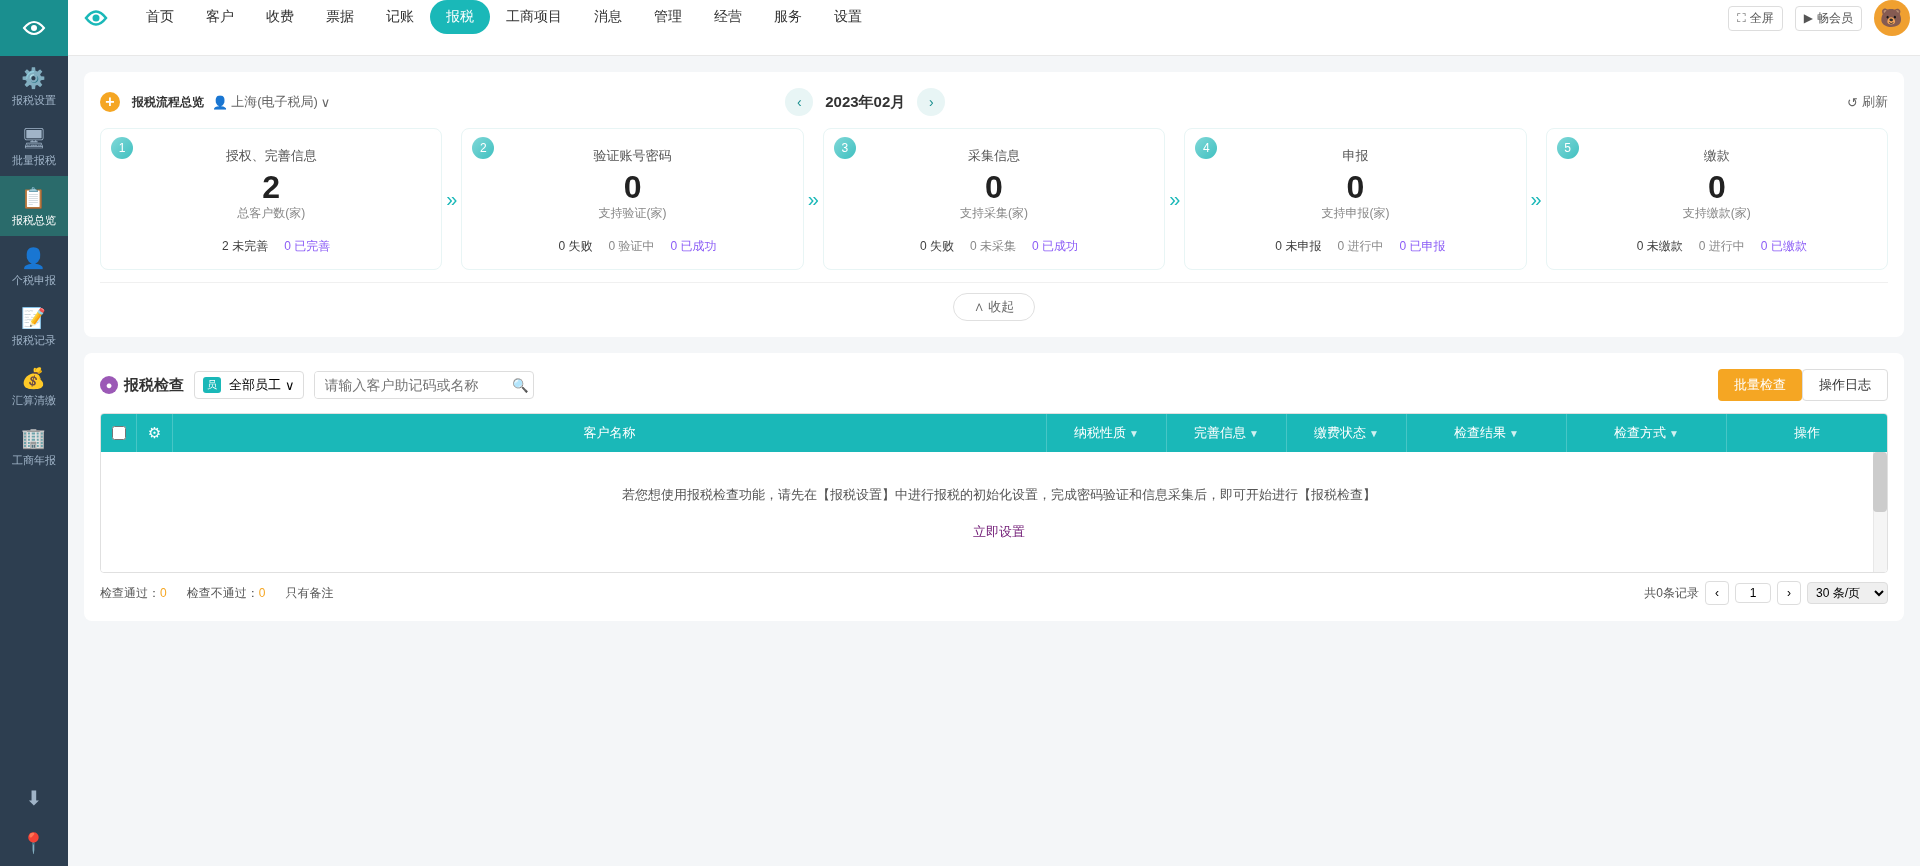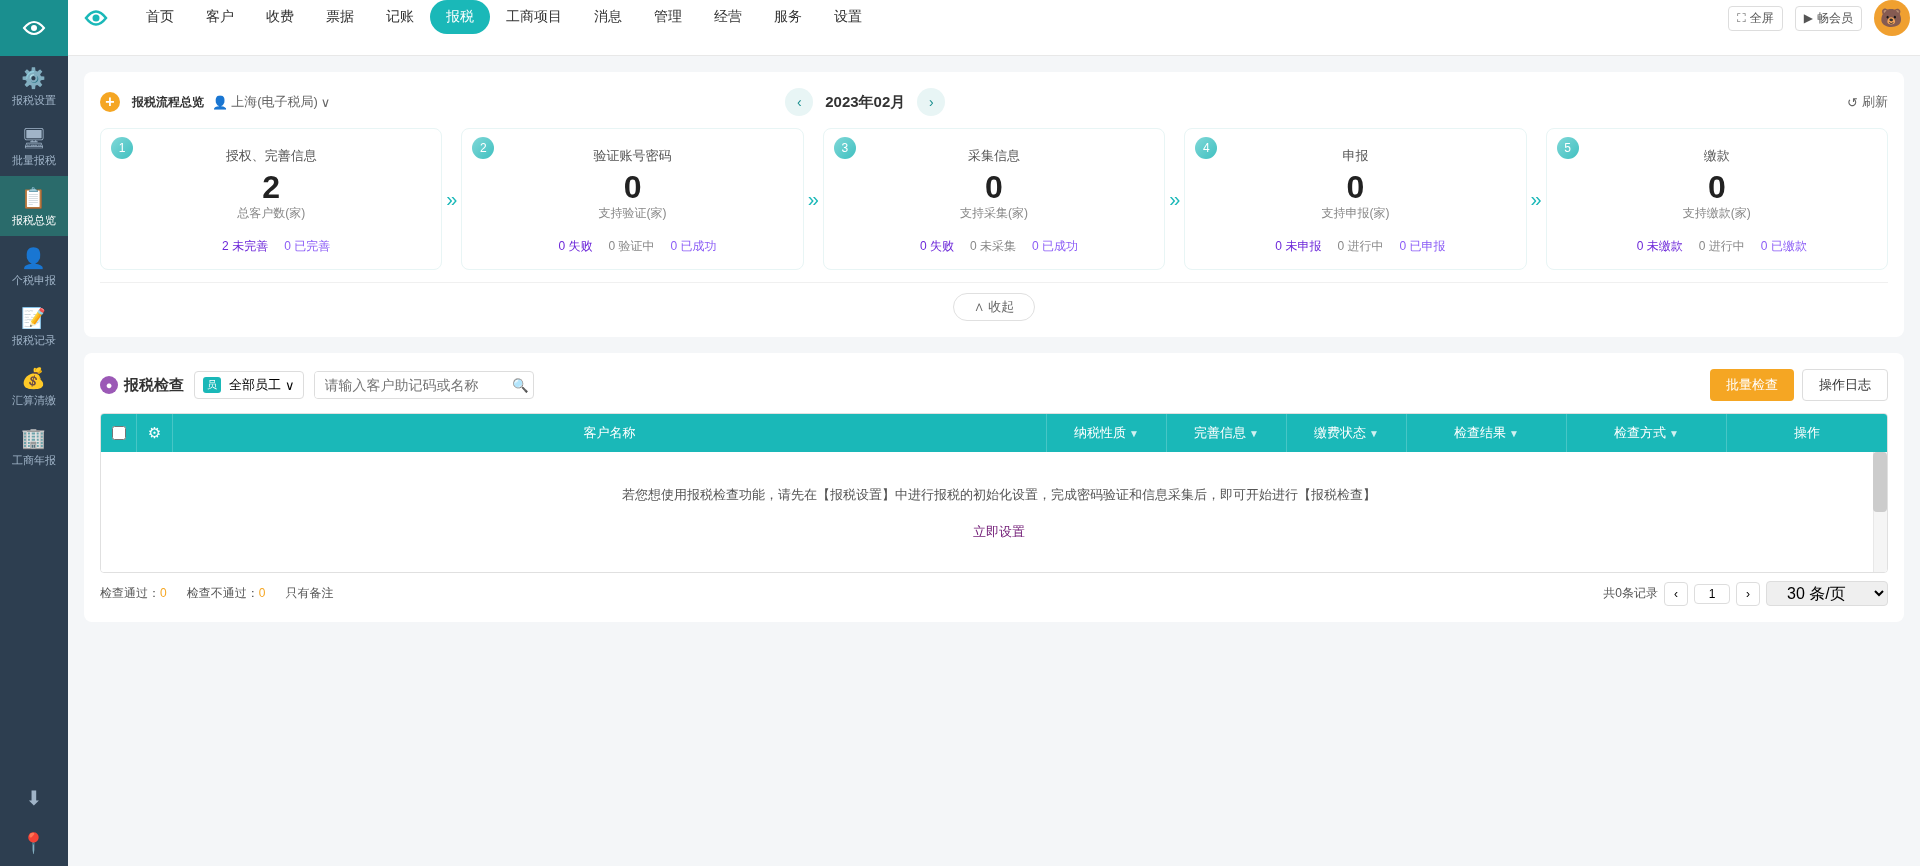--- a/index.html
+++ b/index.html
@@ -228,21 +228,21 @@
       font-size: 12px;
       color: #888;
       margin-bottom: 16px;
     }
     .step-stats {
       display: flex;
       justify-content: center;
       gap: 16px;
       font-size: 12px;
     }
-    .stat-fail { color: #6d28d9; margin-left: 10px; }
+    .stat-fail { color: #404040; margin-left: 10px; }
     .stat-mid { color: #888; }
     .stat-ok { color: #8b5cf6; }
 
     .collapse-btn {
       text-align: center;
       margin-top: 12px;
       padding-top: 10px;
       border-top: 1px solid #f0f0f0;
     }
     .collapse-btn button {
@@ -325,21 +325,20 @@
     .search-box button {
       background: none;
       border: none;
       padding: 5px 8px;
       cursor: pointer;
       color: #999;
     }
     .check-header-right {
       margin-left: auto;
       display: flex;
-      gap: 8px;
     }
     .batch-check-btn {
       background: #f5a623;
       color: #fff;
       border: none;
       border-radius: 4px;
       padding: 6px 16px;
       cursor: pointer;
       font-size: 13px;
     }
@@ -457,22 +456,22 @@
       width: 36px;
       text-align: center;
       border: 1px solid #ddd;
       border-radius: 4px;
       padding: 2px;
       font-size: 12px;
     }
     .page-size-select {
       border: 1px solid #ddd;
       border-radius: 4px;
-      padding: 2px 16px;
-      font-size: 16px;
+      padding: 2px 4px;
+      font-size: 12px;
       cursor: pointer;
     }
 
     
     .plus-icon-orange {
       display: inline-flex;
       width: 20px;
       height: 20px;
       background: #f5a623;
       color: #fff;

